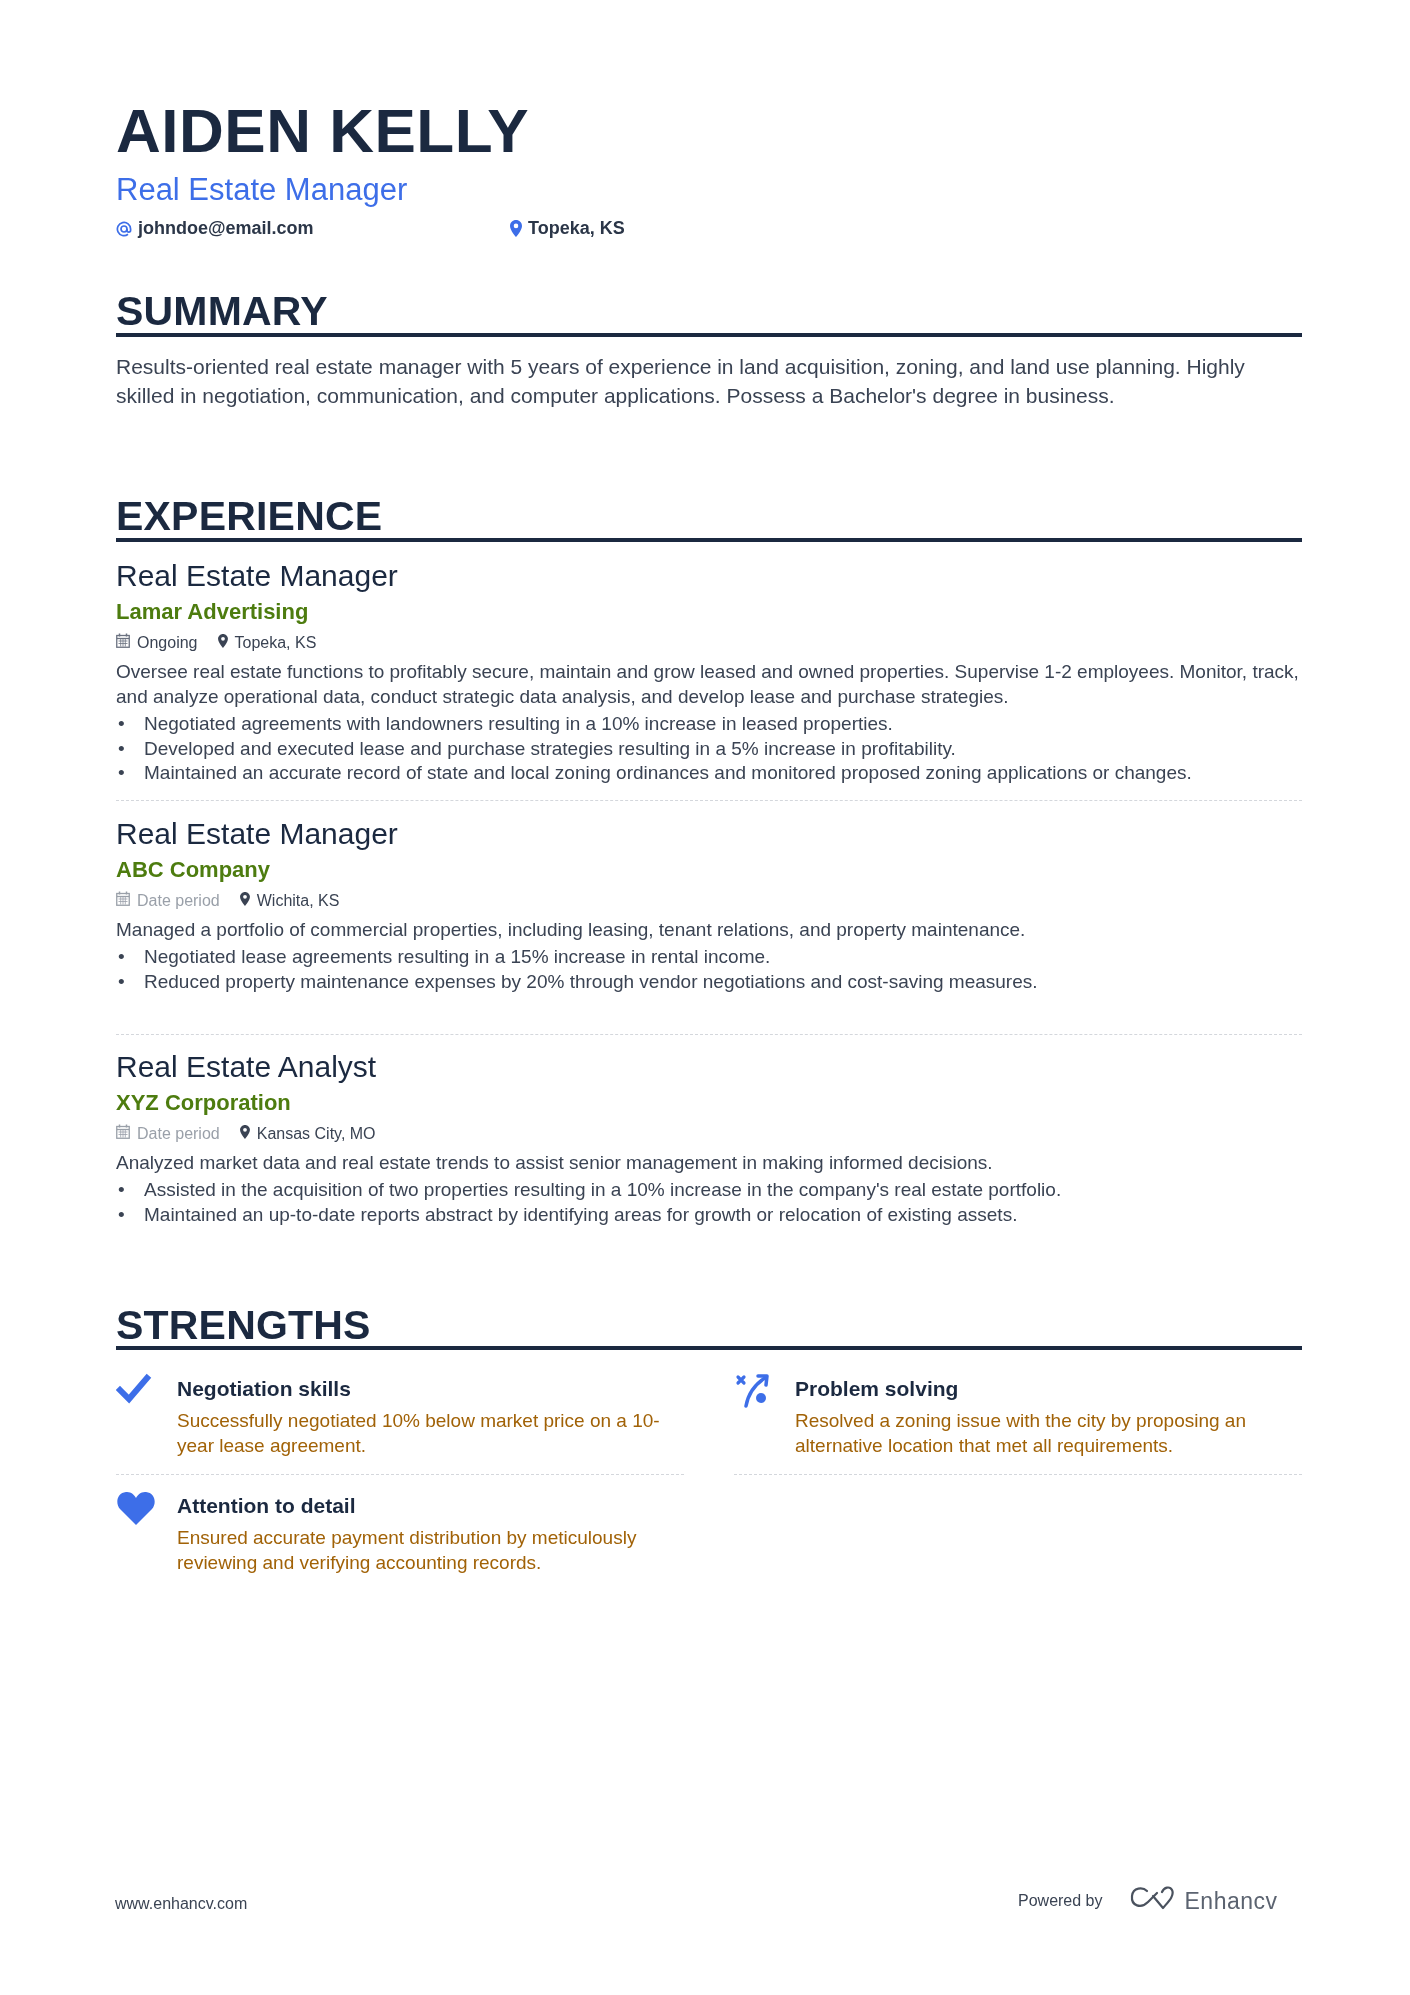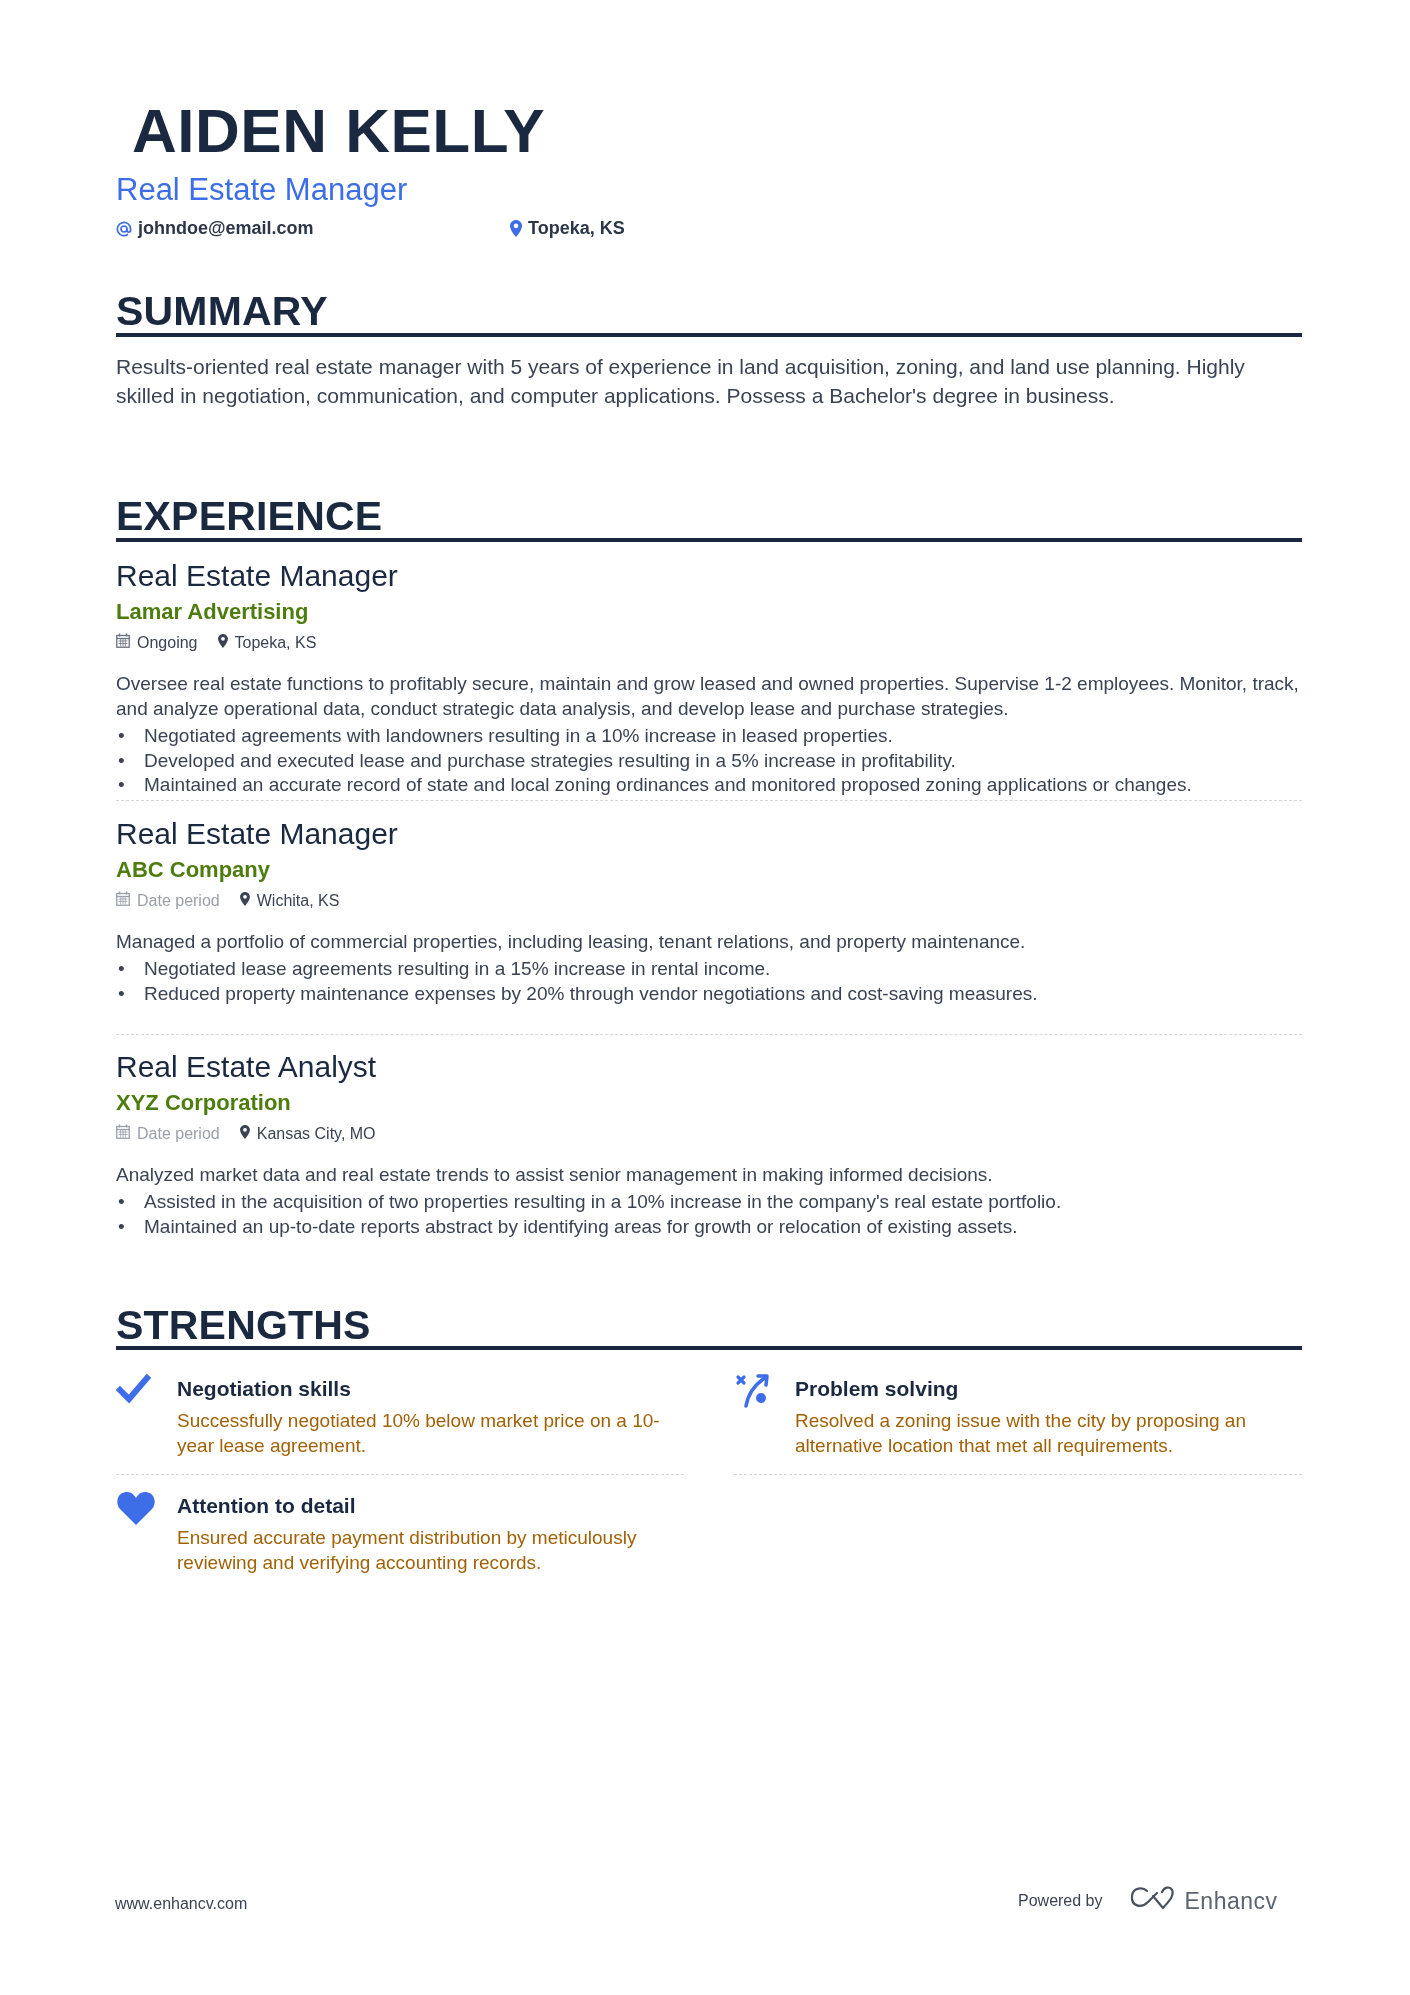--- a/index.html
+++ b/index.html
@@ -1,37 +1,37 @@
 <!DOCTYPE html>
 <html><head>
 <meta charset="utf-8">
 <style>
   * { box-sizing: border-box; margin: 0; padding: 0; }
   html, body { width: 1410px; height: 1995px; background: #ffffff; }
   body { position: relative; font-family: "Liberation Sans", "DejaVu Sans", sans-serif; color: #1c2a40; overflow: hidden; }
   .page { position: absolute; left: 116px; top: 0; width: 1186px; }
 
-  .name { position: absolute; top: 100px; left: 0; font-size: 62px; font-weight: 700; letter-spacing: 0.5px; color: #1b2940; line-height: 1; margin-left: 16px; }
+  .name { position: absolute; top: 100px; left: 0; font-size: 62px; font-weight: 700; letter-spacing: 0.5px; color: #1b2940; line-height: 1; }
   .title { position: absolute; top: 174px; left: 0; font-size: 31px; font-weight: 500; color: #3d6ee8; line-height: 1; }
   .contact { position: absolute; top: 218px; left: 0; width: 800px; height: 22px; font-size: 18px; font-weight: 700; color: #2b3648; }
   .contact .item { position: absolute; top: 0; display: flex; align-items: center; gap: 6px; white-space: nowrap; }
   .contact .icon { color: #3d6ee8; font-weight: 400; display: inline-flex; align-items: center; }
 
   .section-title { position: absolute; left: 0; font-size: 41px; font-weight: 700; color: #1b2940; line-height: 1; letter-spacing: 0.2px; }
   .rule { position: absolute; left: 0; width: 1186px; height: 4px; background: #1b2940; }
 
   .summary-text { position: absolute; left: 0; top: 352px; width: 1186px; font-size: 21px; line-height: 29px; color: #3a4353; }
 
   .job { position: absolute; left: 0; width: 1186px; }
   .job-role { font-size: 30px; color: #1b2940; line-height: 38px; font-weight: 400; }
   .job-company { font-size: 22px; font-weight: 700; color: #4d7c0f; line-height: 34px; }
   .job-meta { display: flex; align-items: center; gap: 20px; font-size: 16px; line-height: 24px; color: #3a4353; margin-top: 2px; }
   .job-meta .m { display: flex; align-items: center; gap: 7px; }
   .job-meta .muted { color: #9aa0a9; }
-  .job-desc { font-size: 19px; line-height: 25px; color: #3a4353; margin-top: 16px; }
+  .job-desc { font-size: 19px; line-height: 25px; color: #3a4353; margin-top: 4px; }
   .job-bullets { list-style: none; margin-top: 3px; }
   .job-bullets li { position: relative; padding-left: 28px; font-size: 19px; line-height: 24.5px; color: #3a4353; }
   .job-bullets li::before { content: "•"; position: absolute; left: 2px; top: 0; color: #3a4353; }
   .dash { position: absolute; left: 0; width: 1186px; border-top: 1.5px dashed #d4d7dc; height: 0; }
 
   .strength { position: absolute; width: 568px; }
   .strength .s-icon { position: absolute; left: 0; top: 0; width: 40px; height: 40px; }
   .strength .s-title { position: absolute; left: 61px; top: 0; font-size: 21px; font-weight: 700; color: #1b2940; line-height: 32px; }
   .strength .s-desc { position: absolute; left: 61px; top: 36px; width: 505px; font-size: 19px; line-height: 24.5px; color: #a16207; }
   .strength .s-dash { position: absolute; left: 0; width: 568px; border-top: 1.5px dashed #d4d7dc; }

